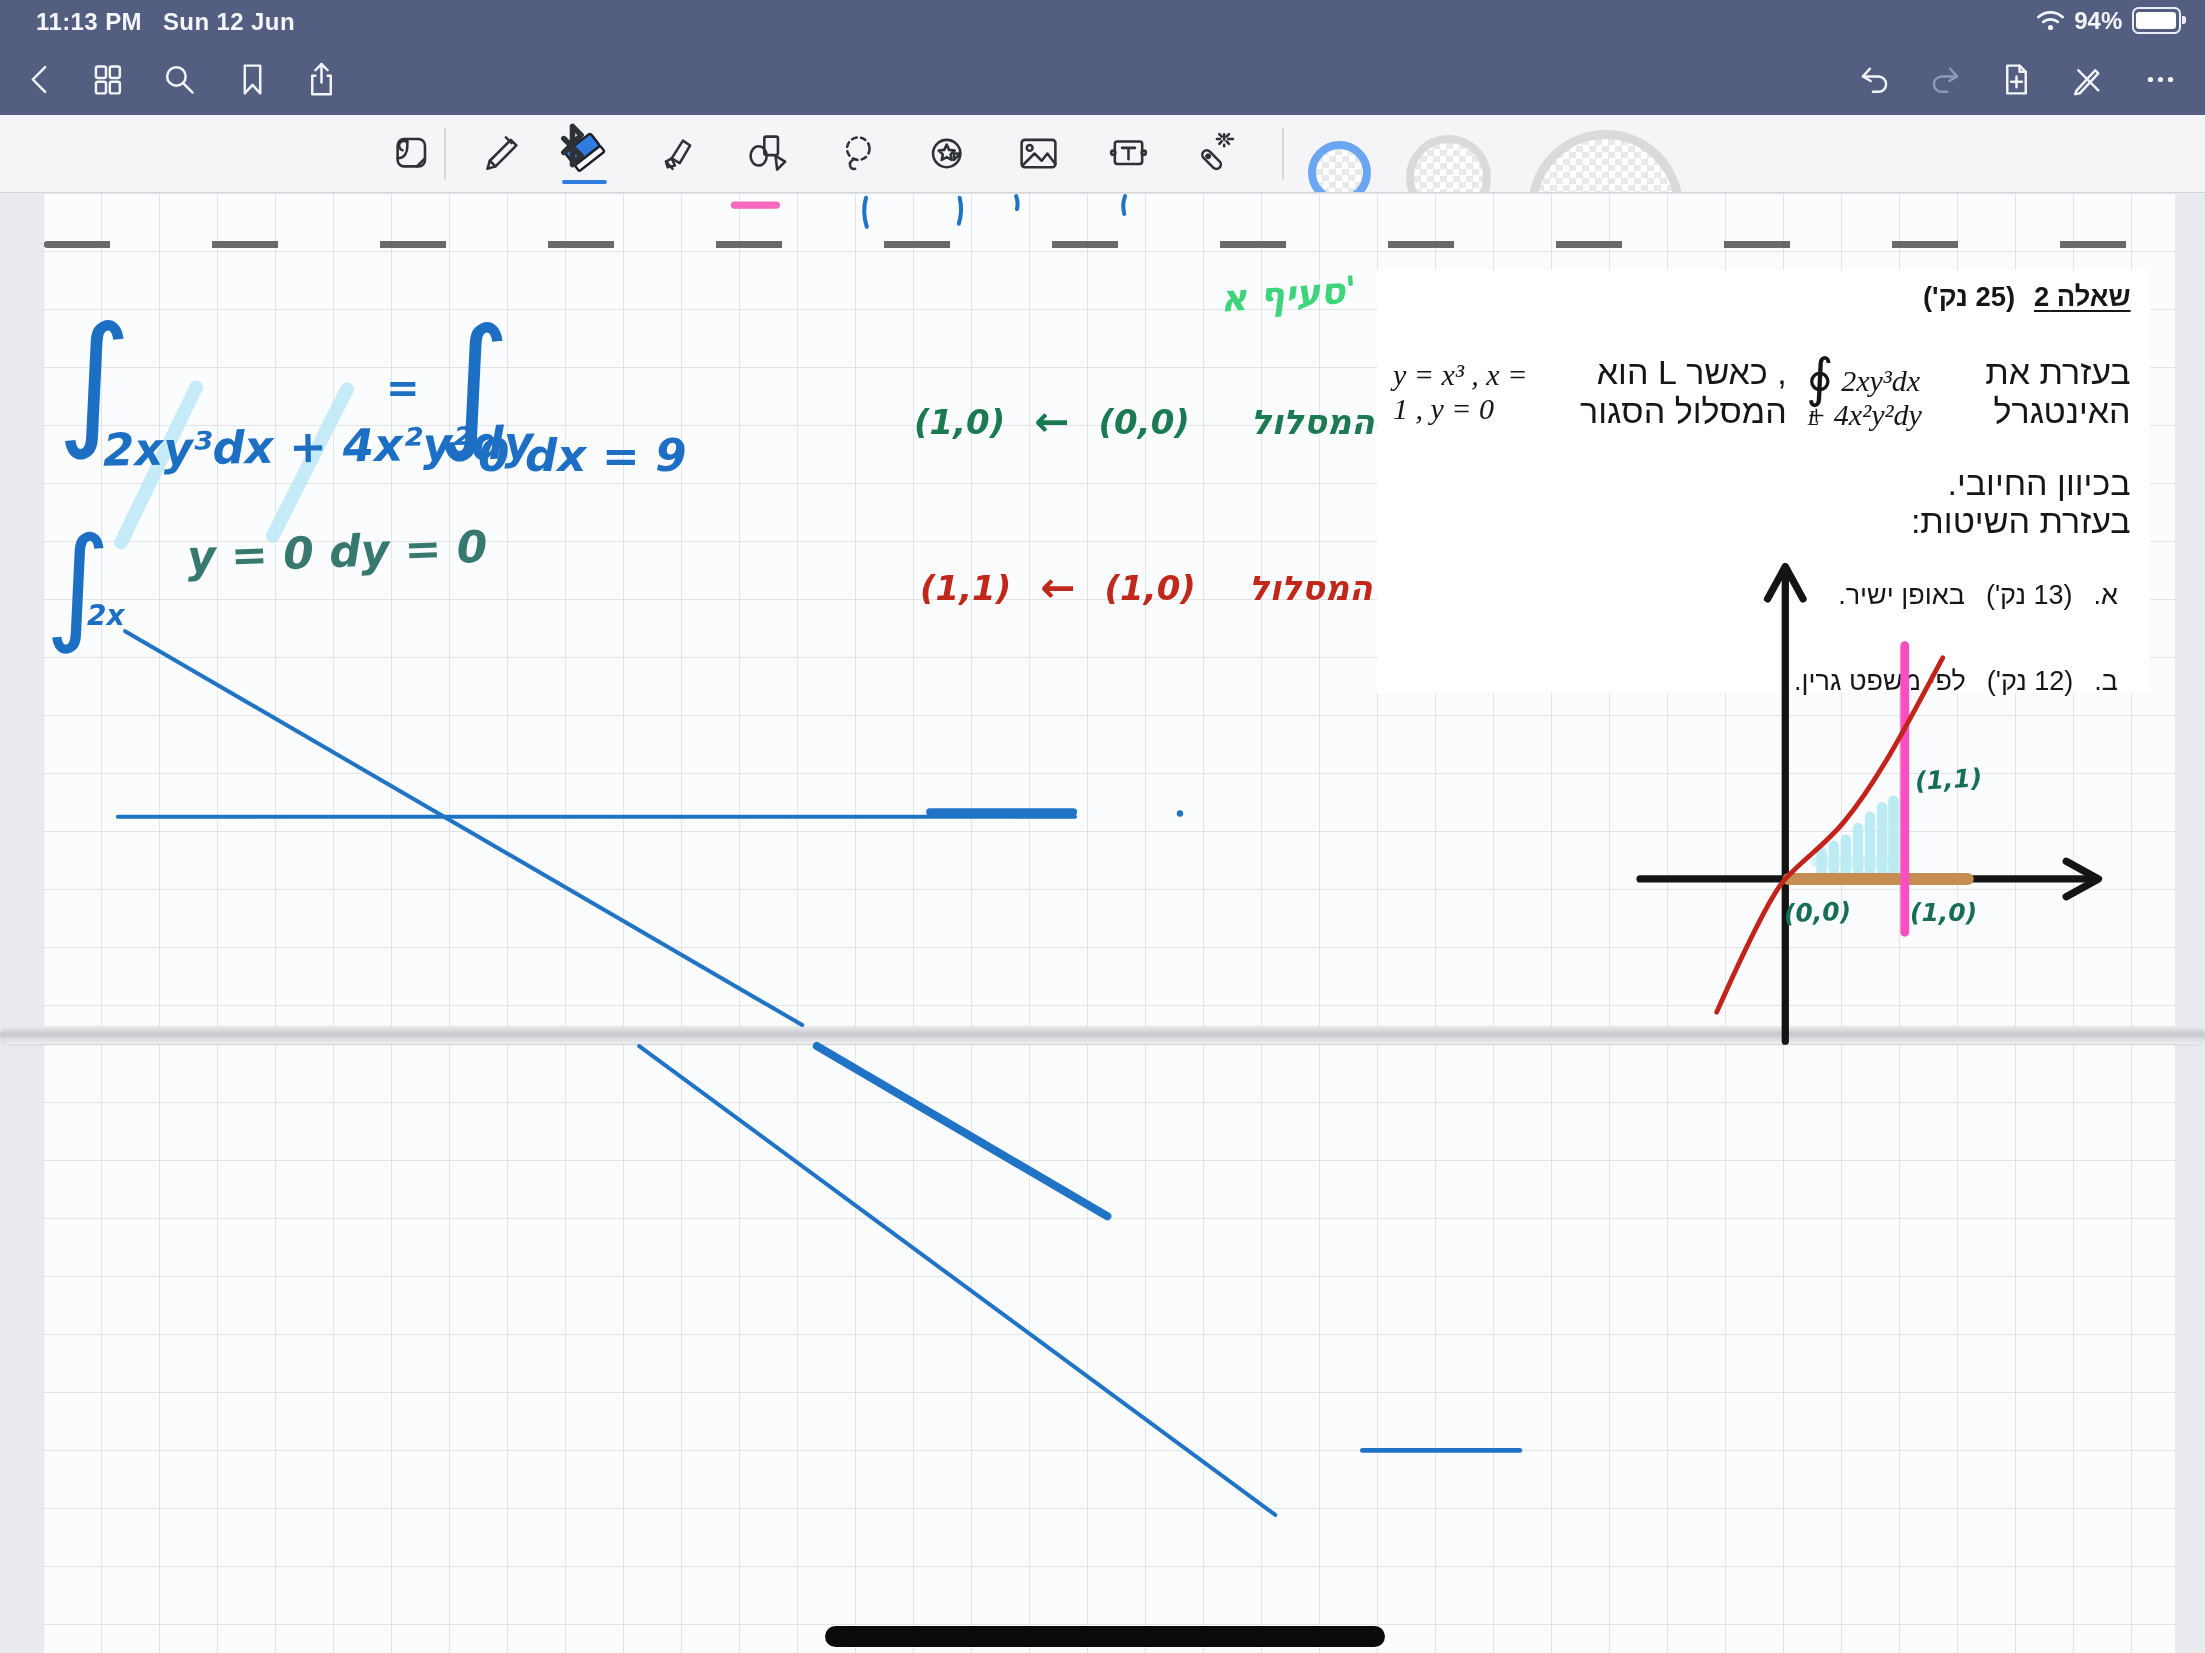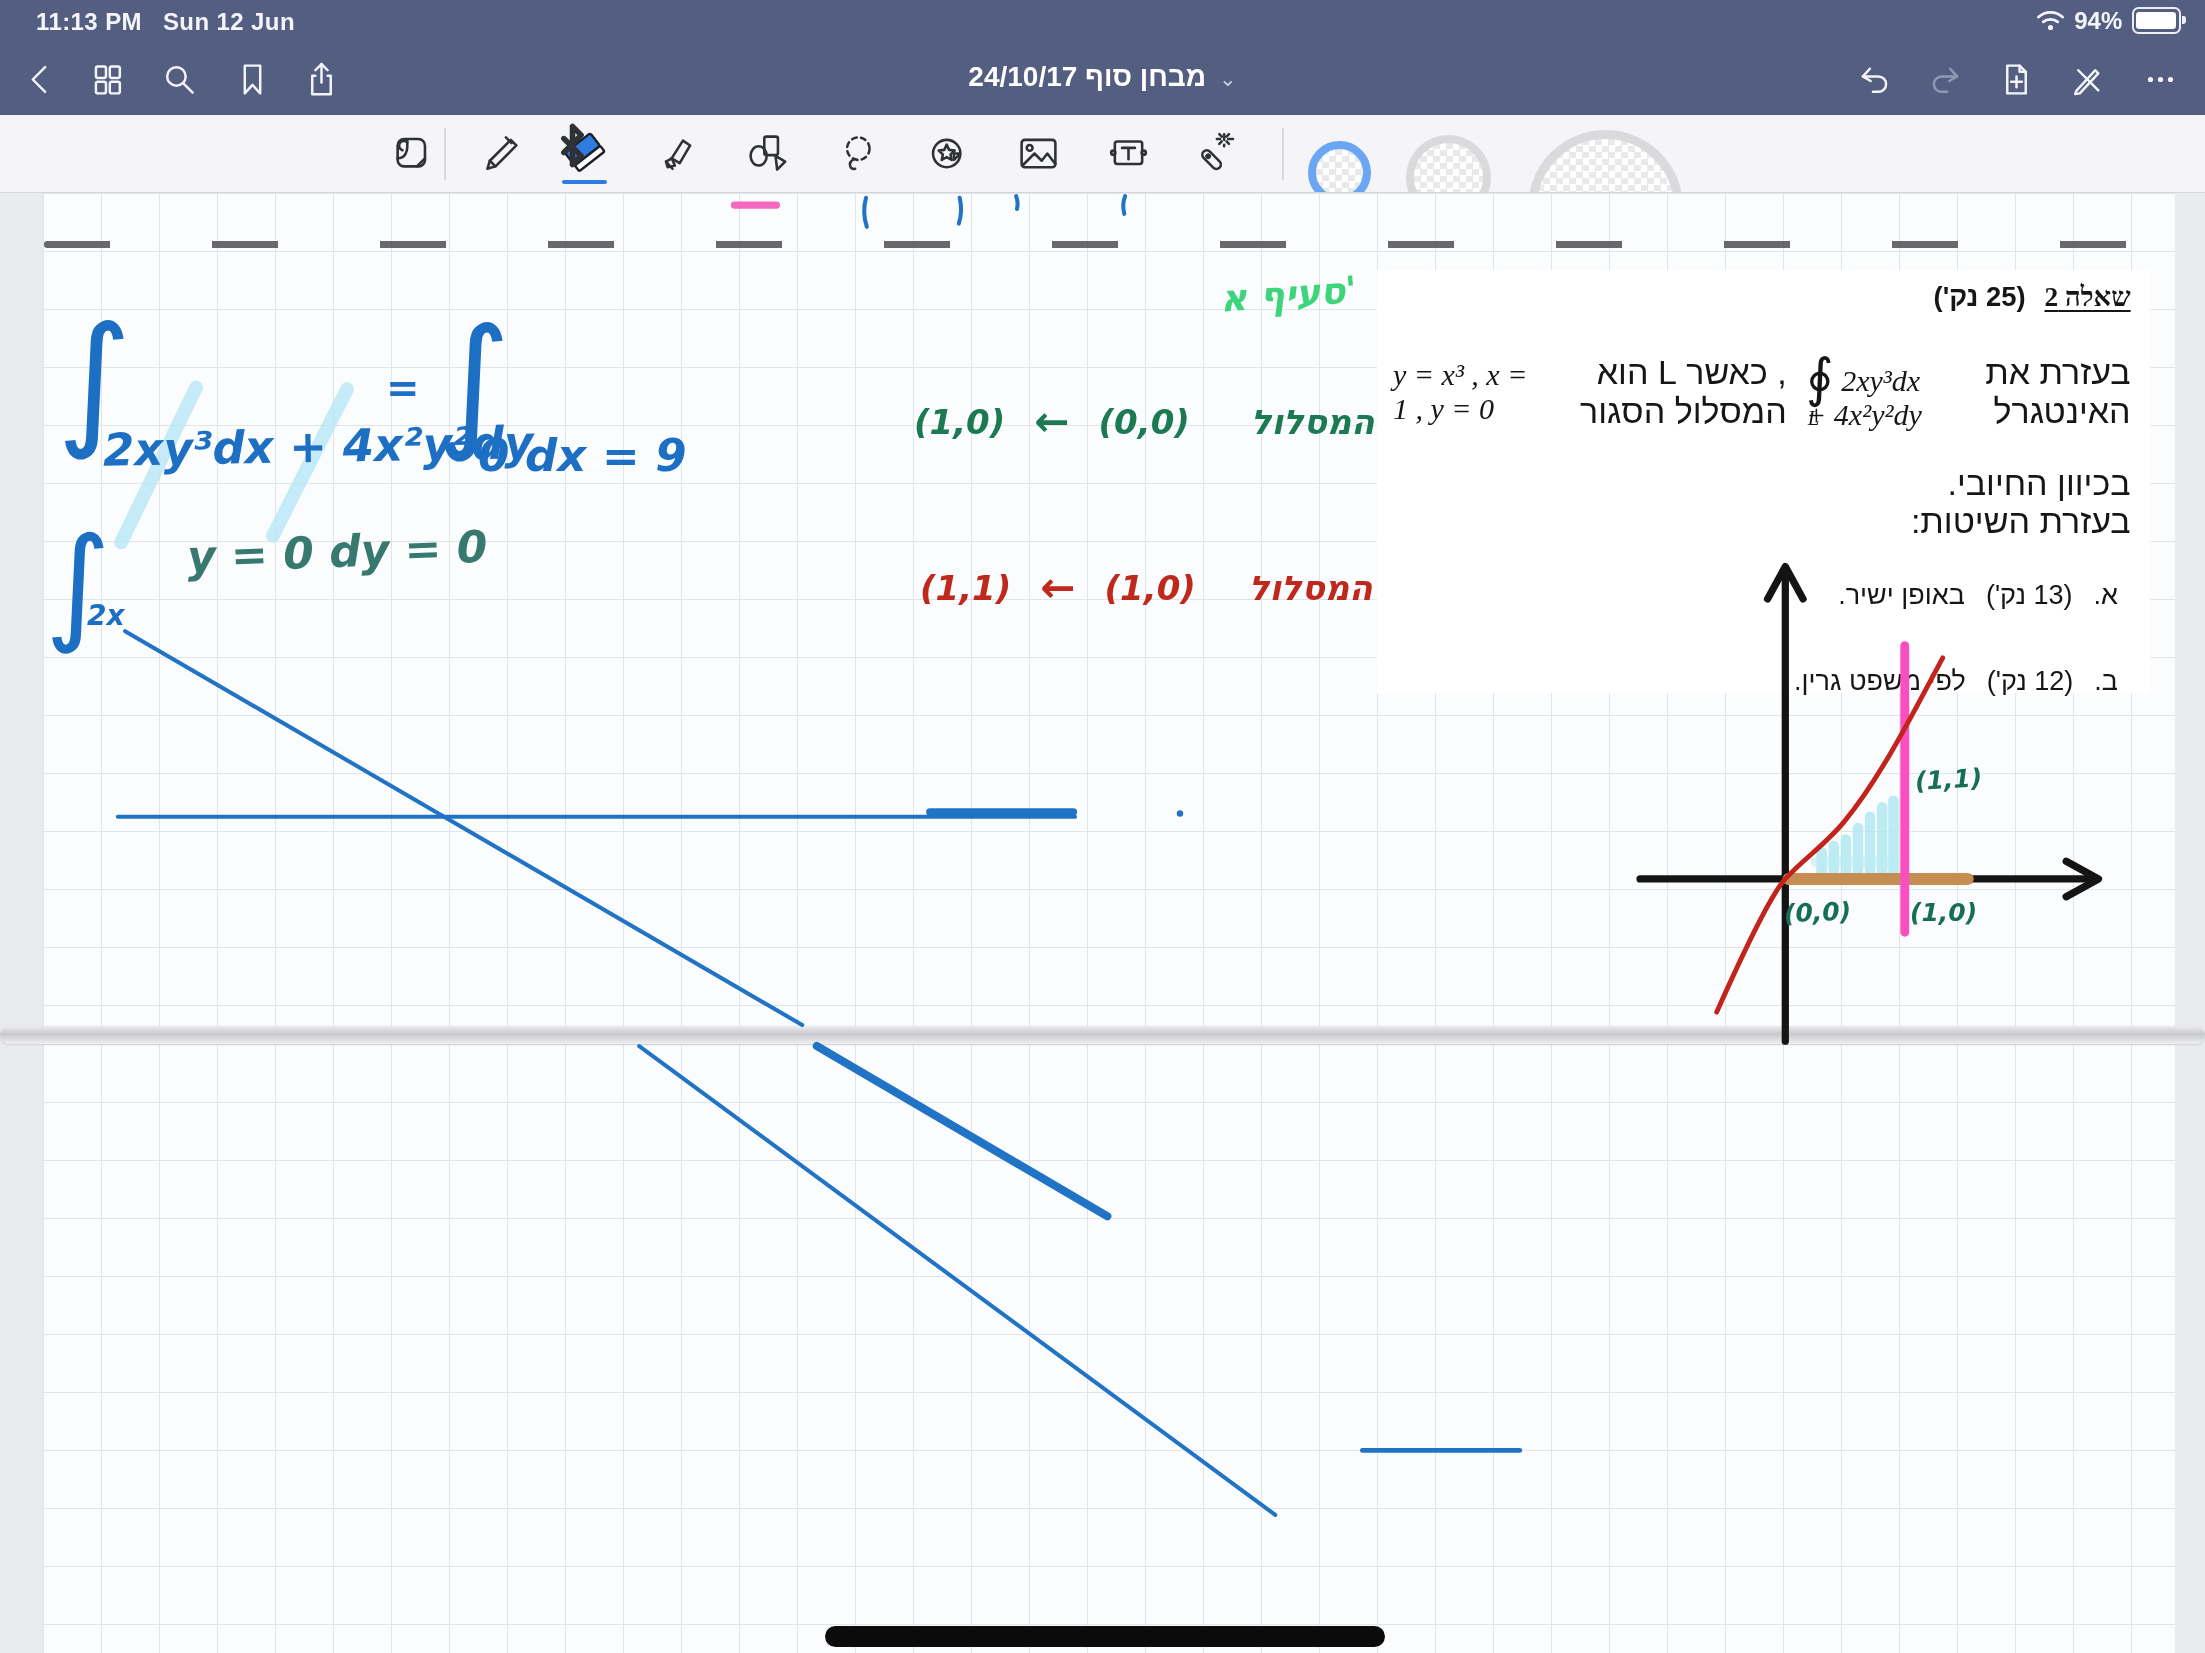--- a/index.html
+++ b/index.html
@@ -75,21 +75,21 @@
   .gglabel{color:#156e55;}
   .hwrow{display:flex;align-items:center;}
 
   
   #qblock{
     position:absolute;left:1377px;top:270px;width:773px;height:423px;
     background:#ffffff;z-index:4;direction:rtl;color:#161616;
   }
   #qblock .ln{position:absolute;right:19.4px;left:16px;}
   .q-heading{font-weight:700;font-size:27.4px;}
-  .q-heading .u{text-decoration:underline;text-underline-offset:4px;font-family:Liberation Serif, serif;}
+  .q-heading .u{text-decoration:underline;text-underline-offset:4px;}
   .math{direction:ltr;unicode-bidi:isolate;font-family:"Liberation Serif",serif;font-style:italic;font-size:30px;}
   .oint{position:relative;display:inline-block;font-size:53px;font-style:normal;line-height:.8;top:4.8px;}
   .oint sub{position:absolute;left:1.6px;bottom:-27.4px;font-size:21px;font-style:italic;}
   .q-txt{font-size:34px;}
   .q-item{font-size:27px;display:flex;gap:21px;direction:rtl;}
 
   #home-indicator{
     position:absolute;left:825px;top:1626px;width:560px;height:21px;
     background:#0b0b0c;border-radius:10.5px;z-index:20;
   }
@@ -140,23 +140,20 @@
         </svg>
     </div>
     <div class="navbtn" style="left:300px;">
       <svg viewBox="0 0 48 48">
           <path d="M16 19 H12 V43 H36 V19 H32"></path>
           <path d="M24 4 V28"></path>
           <path d="M16 12 L24 4 L32 12"></path>
         </svg>
     </div>
 
-    <div id="nav-title">
-      <span>מבחן סוף 24/10/17</span><span class="chev">⌄</span>
-    </div>
 
     <div class="navbtn" style="left:1853px;">
       <svg viewBox="0 0 48 48">
           <path d="M18 10 L9 20 L19 26"></path>
           <path d="M9 20 H29 a10 10 0 0 1 0 20 h-7"></path>
         </svg>
     </div>
     <div class="navbtn dim" style="left:1924px;">
       <svg viewBox="0 0 48 48">
           <path d="M30 10 L39 20 L29 26"></path>

